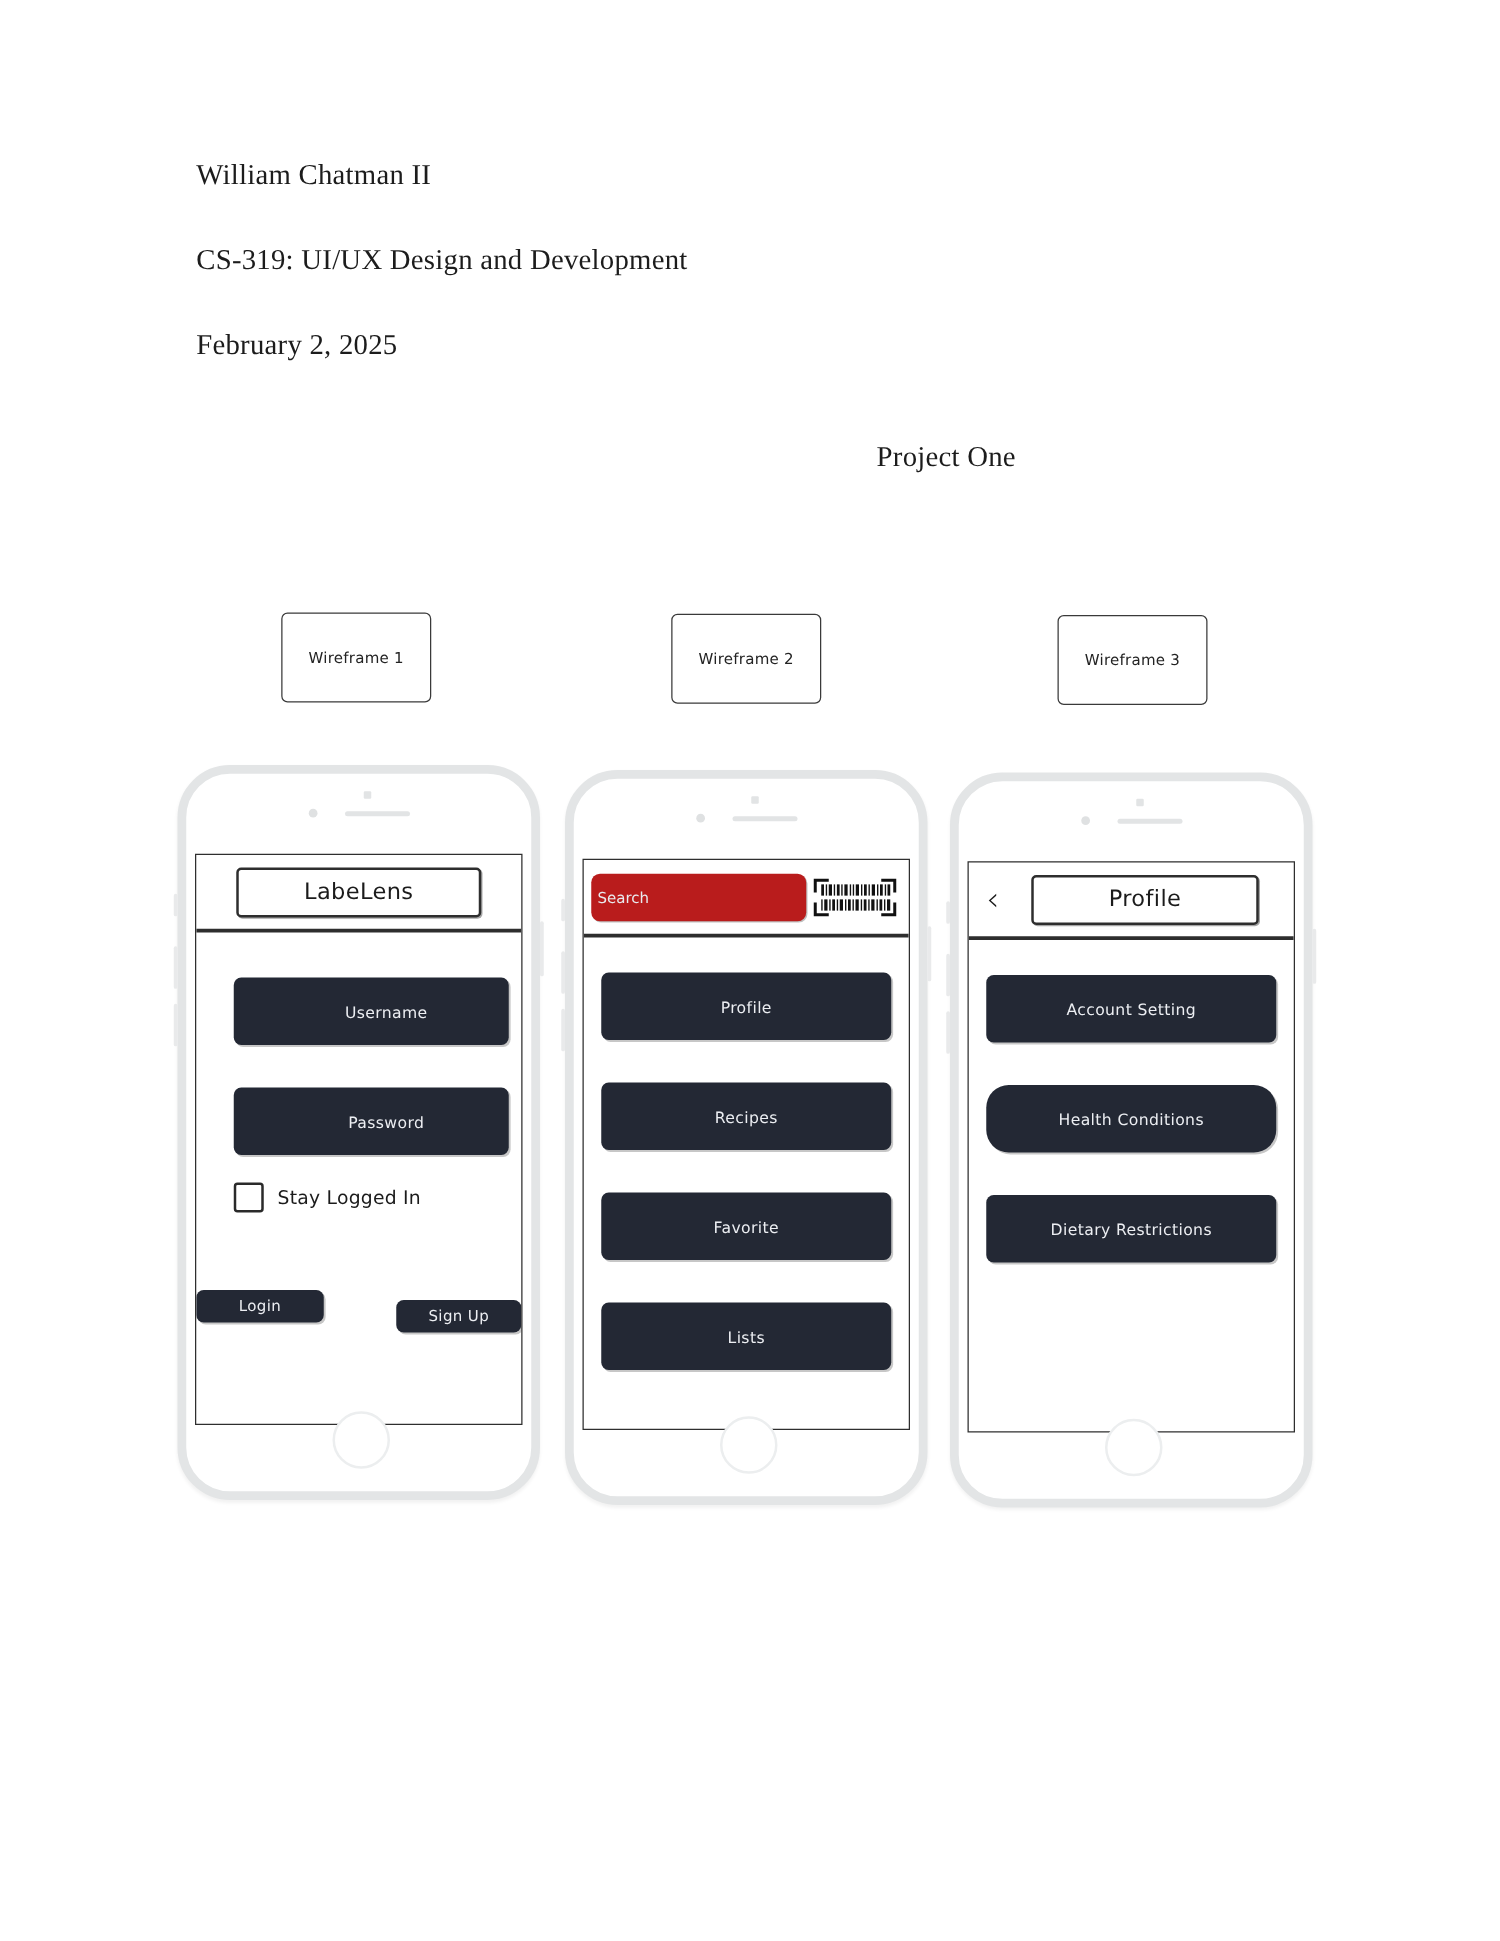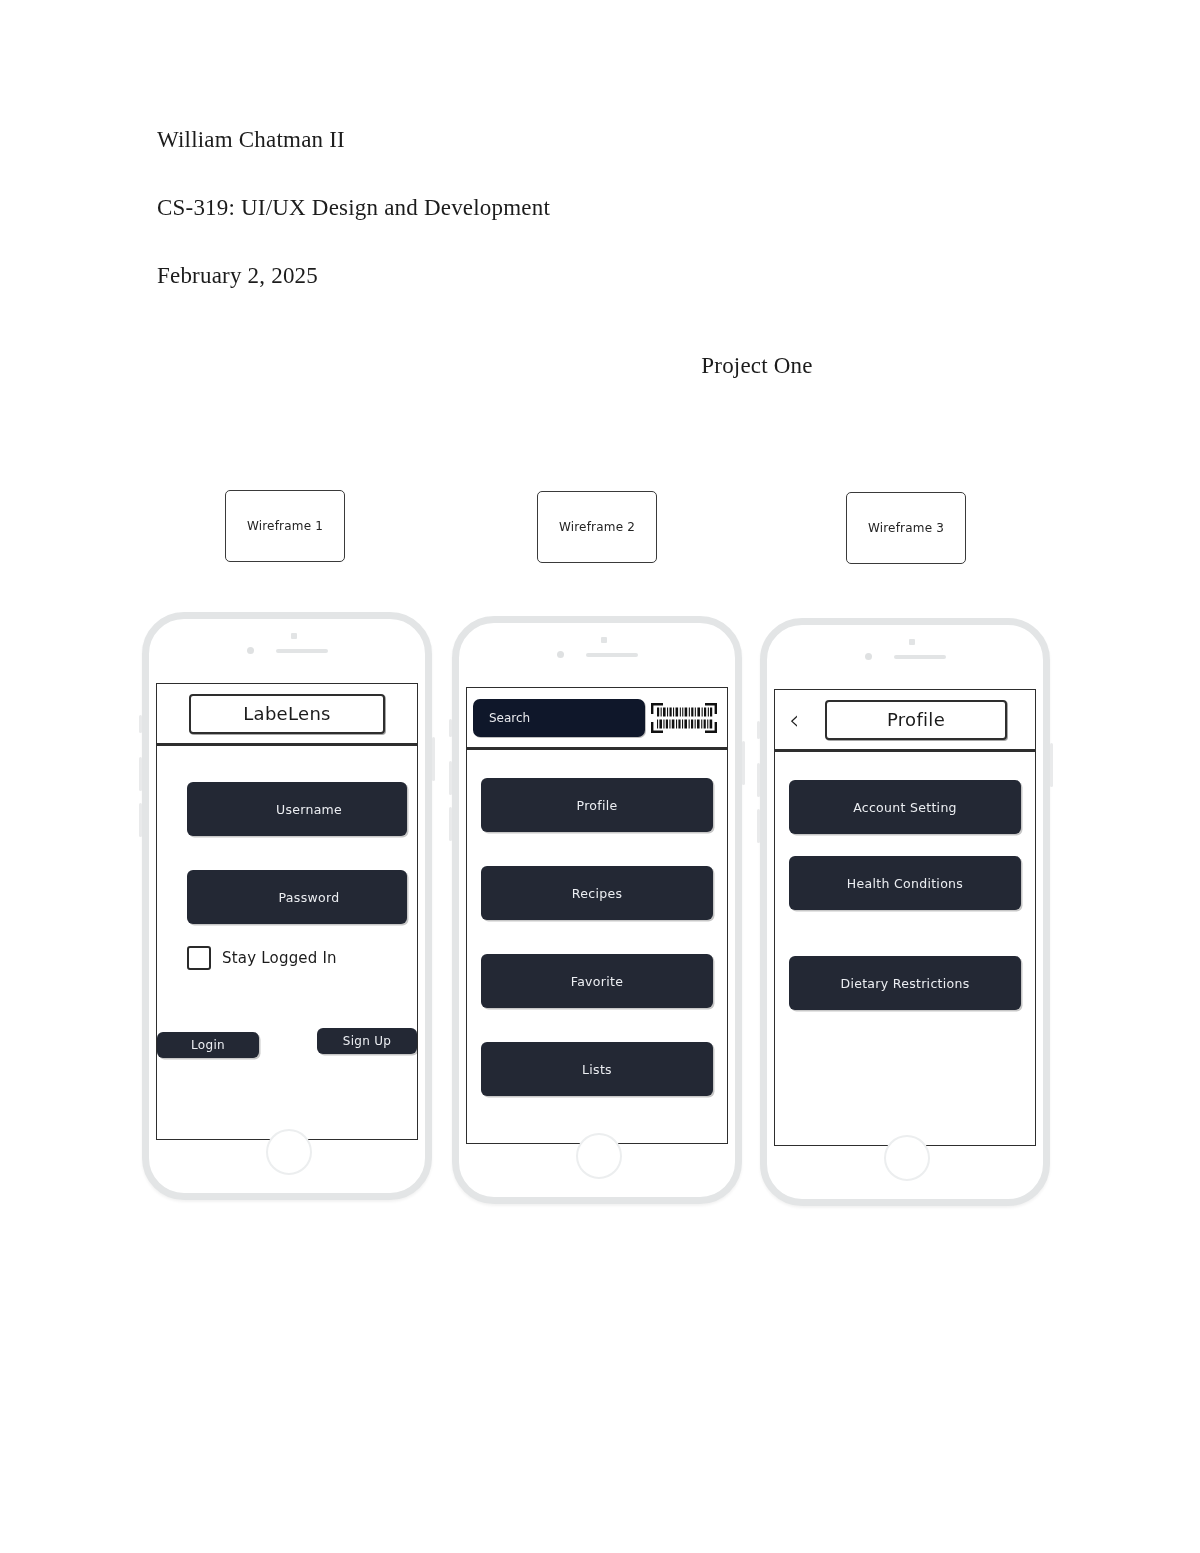--- a/index.html
+++ b/index.html
@@ -193,25 +193,25 @@
 
   
   .topbar.search-bar {
     justify-content: flex-start;
     padding: 0 6px;
     gap: 4px;
   }
   .search-field {
     flex: 1;
     height: 38px;
-    background: #0f172a;
+    background: #b91c1c;
     border-radius: 7px;
     display: flex;
     align-items: center;
-    padding-left: 16px;
+    padding-left: 5px;
     font-family: "DejaVu Sans", sans-serif;
     font-size: 12px;
     color: #e9eaee;
     box-shadow: 1px 1px 0 rgba(0,0,0,0.25);
   }
   .barcode-icon {
     width: 70px;
     height: 34px;
     position: relative;
     flex: none;
@@ -267,39 +267,39 @@
     font-family: "DejaVu Sans", sans-serif;
     font-size: 15px;
     color: #1b1b1b;
     letter-spacing: 0.2px;
   }
   .p1-login {
     position: absolute; left: 0px; top: 286px;
     width: 102px; height: 26px; font-size: 12px;
   }
   .p1-signup {
-    position: absolute; right: 0px; top: 282px;
+    position: absolute; right: 0px; top: 294px;
     width: 100px; height: 26px; font-size: 12px;
   }
 
   
   .menu-btn {
     position: absolute;
     left: 14px;
     right: 14px;
     height: 54px;
     font-size: 12.5px;
   }
   .p2-b0 { top: 28px; }
   .p2-b1 { top: 116px; align-items: center; }
   .p2-b2 { top: 204px; }
   .p2-b3 { top: 292px; }
 
   .p3-b0 { top: 28px; }
-  .p3-b1 { top: 104px; }
+  .p3-b1 { top: 116px; border-radius: 18px; }
   .p3-b2 { top: 204px; }
 </style>
 </head>
 <body>
 
 <div class="doc-head">
   <p class="doc-line">William Chatman II</p>
   <p class="doc-line">CS-319: UI/UX Design and Development</p>
   <p class="doc-line">February 2, 2025</p>
   <div class="doc-title">Project One</div>

